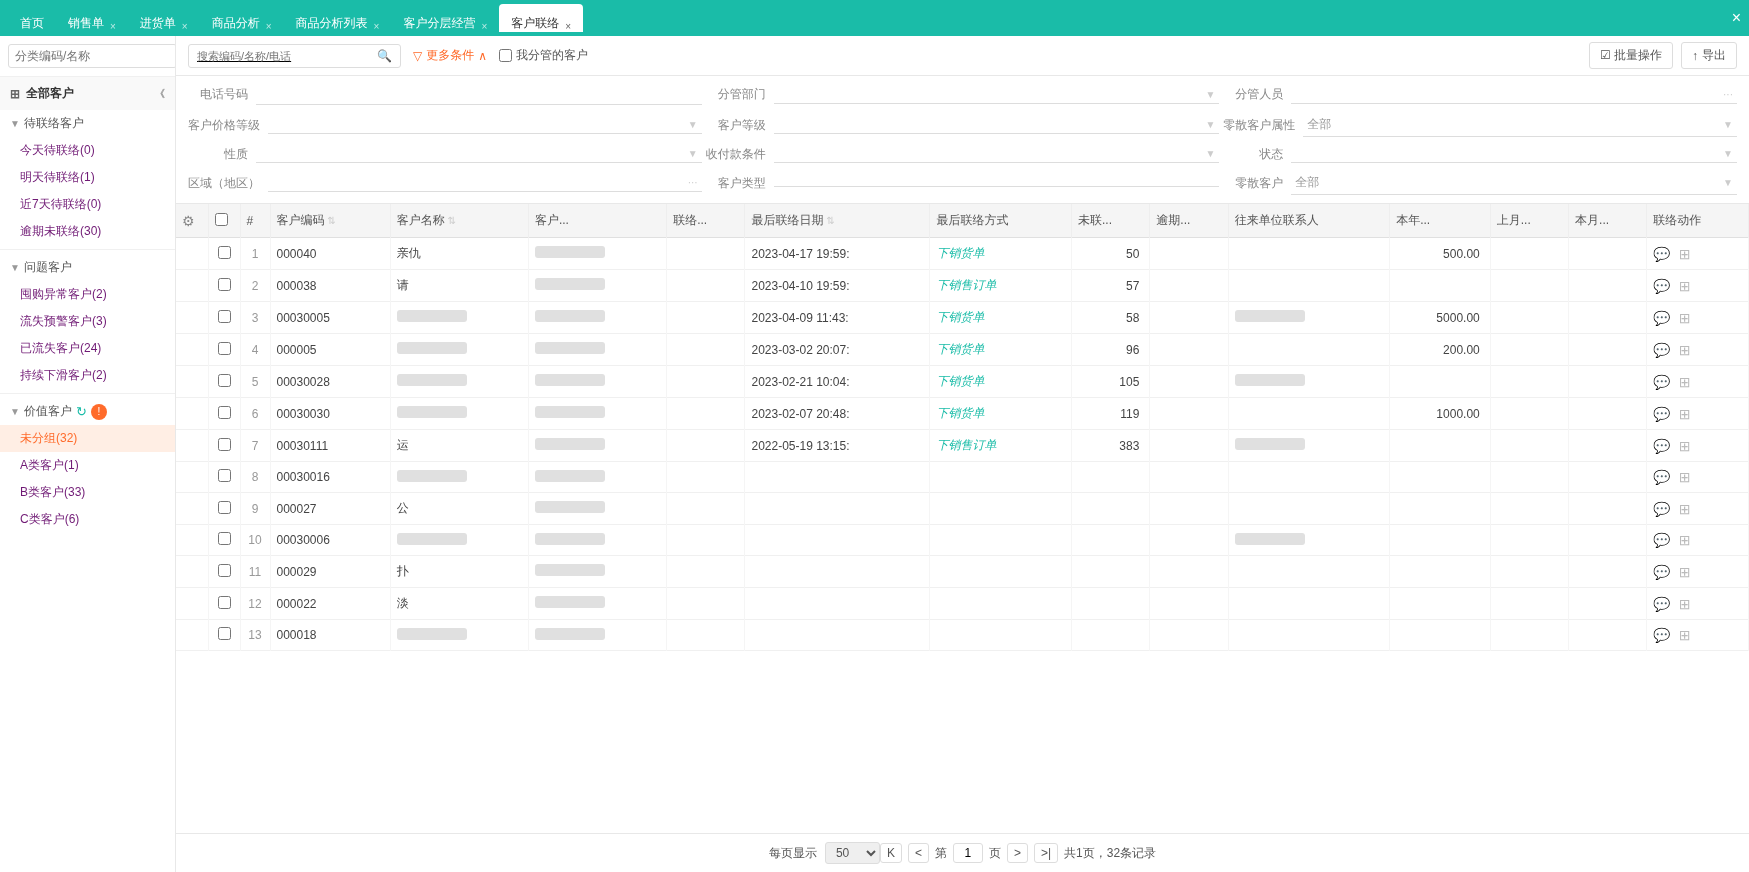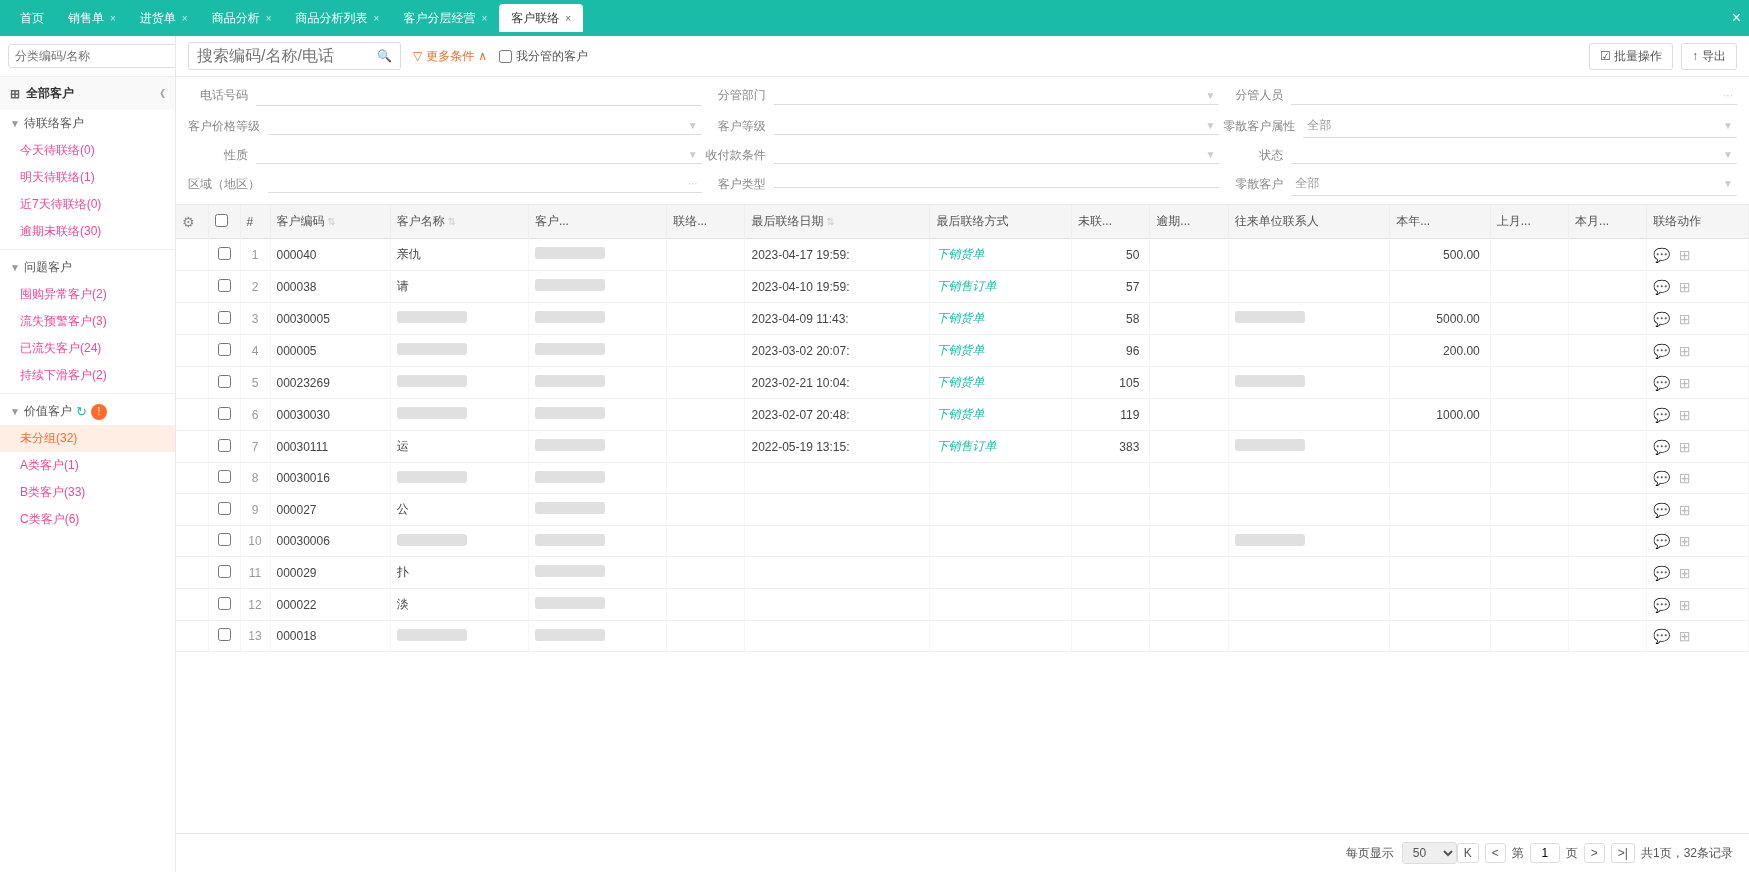--- a/index.html
+++ b/index.html
@@ -8,21 +8,21 @@
     
     .top-nav {
       display: flex;
       align-items: center;
       background: #1abca8;
       height: 36px;
       padding: 0 8px;
     }
     .top-nav .nav-tab {
       display: flex;
-      align-items: center;
+      align-items: flex-end;
       padding: 0 12px;
       height: 28px;
       color: #fff;
       cursor: pointer;
       white-space: nowrap;
       font-size: 13px;
       position: relative;
     }
     .top-nav .nav-tab.home { background: transparent; }
     .top-nav .nav-tab.active {
@@ -81,21 +81,21 @@
       padding: 8px 10px;
       font-weight: bold;
       color: #333;
       cursor: pointer;
       background: #f9f9f9;
     }
     .sidebar-section-header .grid-icon { margin-right: 6px; color: #666; }
     .sidebar-section-header .collapse-icon { margin-left: auto; color: #999; font-size: 10px; }
     .sidebar-item {
       padding: 5px 10px 5px 20px;
-      color: #ec4899;
+      color: #701a75;
       cursor: pointer;
     }
     .sidebar-item.active { background: #ffeee4; color: #ff6b2b; }
     .sidebar-divider { height: 1px; background: #f0f0f0; margin: 4px 0; }
     .sidebar-group-title {
       display: flex;
       align-items: center;
       padding: 5px 10px;
       color: #555;
       cursor: pointer;
@@ -133,21 +133,21 @@
       gap: 12px;
     }
     .filter-search {
       display: flex;
       align-items: center;
       border: 1px solid #ddd;
       border-radius: 3px;
       padding: 4px 8px;
       background: #fff;
     }
-    .filter-search input { border: none; outline: none; font-size: 16px; width: 160px; }
+    .filter-search input { border: none; outline: none; font-size: 11px; width: 160px; text-decoration: underline; }
     .filter-search .icon { color: #1abca8; cursor: pointer; }
     .filter-btn {
       display: flex;
       align-items: center;
       color: #ff6b2b;
       cursor: pointer;
       gap: 4px;
     }
     .filter-checkbox { display: flex; align-items: center; gap: 4px; color: #555; cursor: pointer; }
     .filter-actions { margin-left: auto; display: flex; gap: 8px; }
@@ -242,21 +242,21 @@
     }
     .td-link { color: #1abca8; cursor: pointer; text-decoration: none; font-style: italic; }
     .td-num { text-align: right; padding-right: 10px; }
     .action-icons { display: flex; gap: 8px; align-items: center; }
     .action-icon { color: #bbb; cursor: pointer; font-size: 14px; }
 
     
     .pagination-bar {
       display: flex;
       align-items: center;
-      justify-content: flex-end;
+      justify-content: center;
       padding: 8px 16px;
       background: #fff;
       border-top: 1px solid #e8e8e8;
       font-size: 12px;
       color: #555;
     }
     .pagination-left { display: flex; align-items: center; gap: 8px; }
     .page-size-select {
       border: 1px solid #ddd;
       padding: 2px 6px;
@@ -602,21 +602,21 @@
       <div class="action-icons">
         <span class="action-icon">💬</span>
         <span class="action-icon">⊞</span>
       </div>
     </td>
   </tr>
             <tr>
     <td></td>
     <td class="checkbox-cell"><input type="checkbox" style=""></td>
     <td class="row-num">5</td>
-    <td>00023269</td>
+    <td>00030028</td>
     <td><span style="display:inline-block;background:#e0e0e0;border-radius:3px;height:12px;width:70px;"></span></td>
     <td><span style="display:inline-block;background:#e0e0e0;border-radius:3px;height:12px;width:70px;"></span></td>
     <td></td>
     <td>2023-02-21 10:04:</td>
     <td><a class="td-link">下销货单</a></td>
     <td class="td-num">105</td>
     <td></td>
     <td><span style="display:inline-block;background:#e0e0e0;border-radius:3px;height:12px;width:70px;"></span></td>
     <td class="td-num"></td>
     <td></td>

